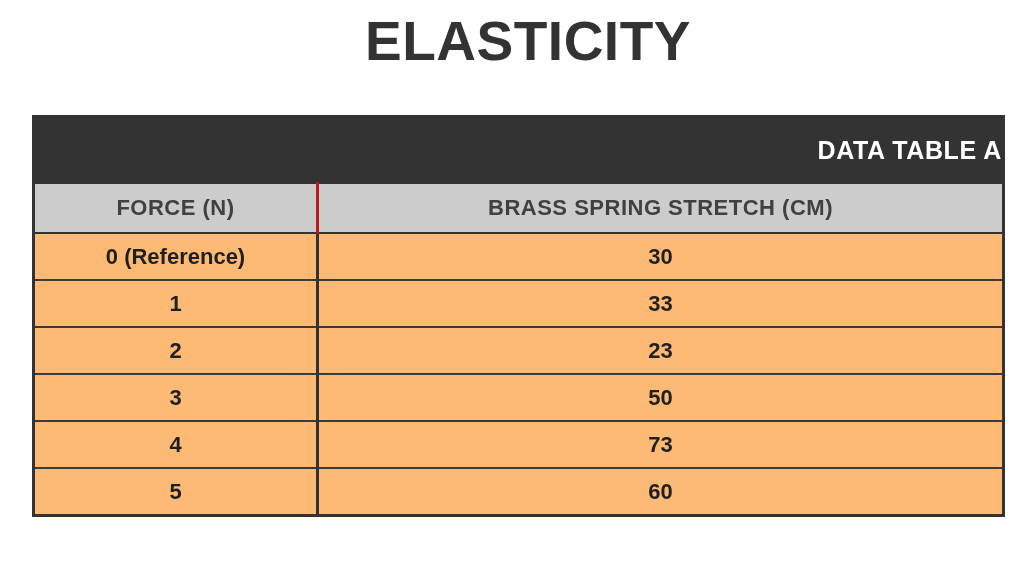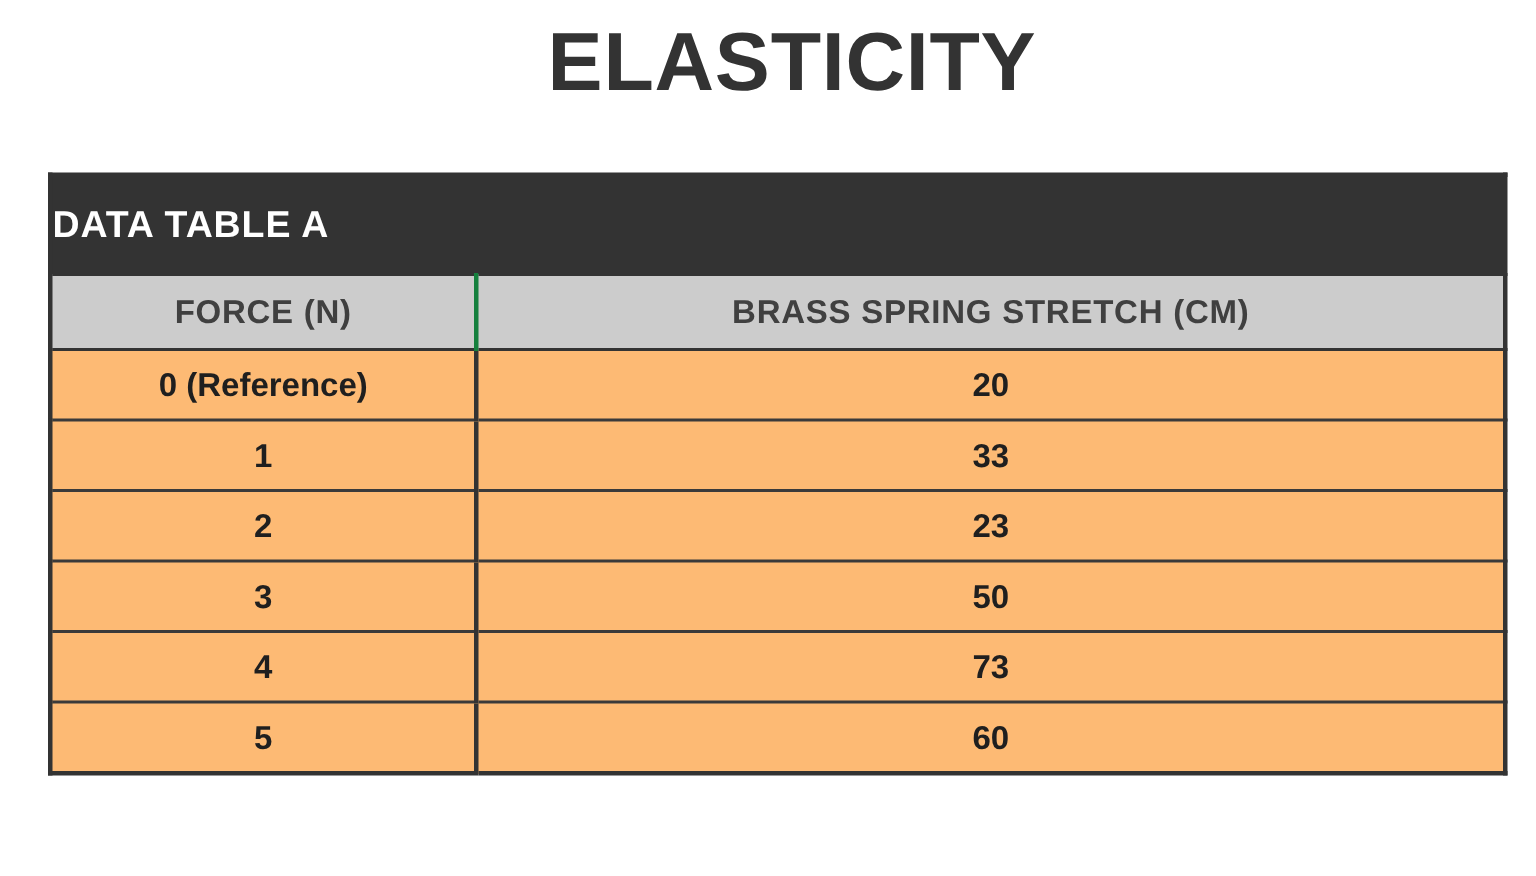--- a/index.html
+++ b/index.html
@@ -41,42 +41,42 @@
 
   #data-table col.col-force { width: 284px; }
   #data-table col.col-stretch { width: 686px; }
 
   .table-title-cell {
     background: #333333;
     color: #ffffff;
     font-size: 25px;
     font-weight: bold;
     letter-spacing: 0.6px;
-    text-align: left;
+    text-align: right;
     height: 64px;
     padding: 0;
     border: none;
     vertical-align: middle;
   }
 
   .col-header-cell {
     background: #cccccc;
     color: #404040;
     font-size: 22px;
     font-weight: bold;
     letter-spacing: 0.5px;
     text-align: center;
     height: 48px;
     padding: 0;
     vertical-align: middle;
     border-top: 2px solid #333333;
     border-bottom: 2px solid #333333;
   }
   .col-header-cell.divider {
-    border-left: 3px solid #15803d;
+    border-left: 3px solid #b91c1c;
   }
 
   .data-cell {
     background: #fdba74;
     color: #1f1f1f;
     font-size: 22px;
     font-weight: bold;
     text-align: center;
     height: 45px;
     padding: 0;
@@ -105,21 +105,21 @@
       <th class="table-title-cell" colspan="2">DATA TABLE A</th>
     </tr>
     <tr>
       <th class="col-header-cell">FORCE (N)</th>
       <th class="col-header-cell divider">BRASS SPRING STRETCH (CM)</th>
     </tr>
   </thead>
   <tbody id="table-body">
   <tr>
         <td class="data-cell">0 (Reference)</td>
-        <td class="data-cell divider">20</td>
+        <td class="data-cell divider">30</td>
       </tr>
       <tr>
         <td class="data-cell">1</td>
         <td class="data-cell divider">33</td>
       </tr>
       <tr>
         <td class="data-cell">2</td>
         <td class="data-cell divider">23</td>
       </tr>
       <tr>

